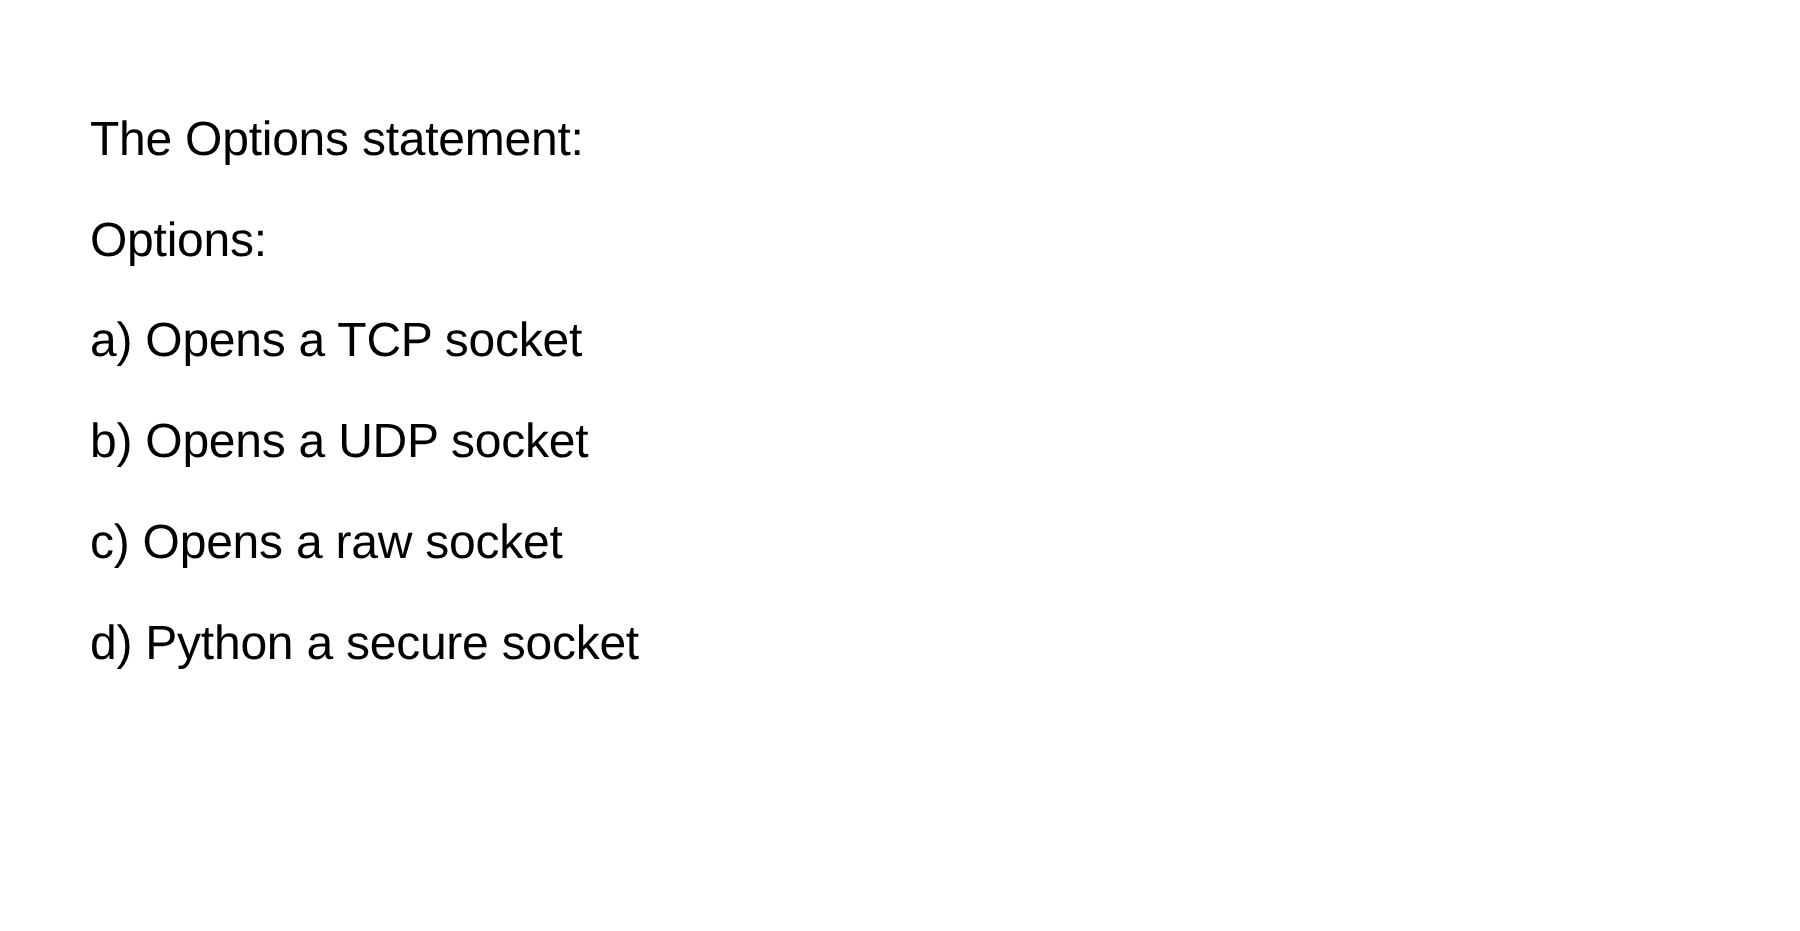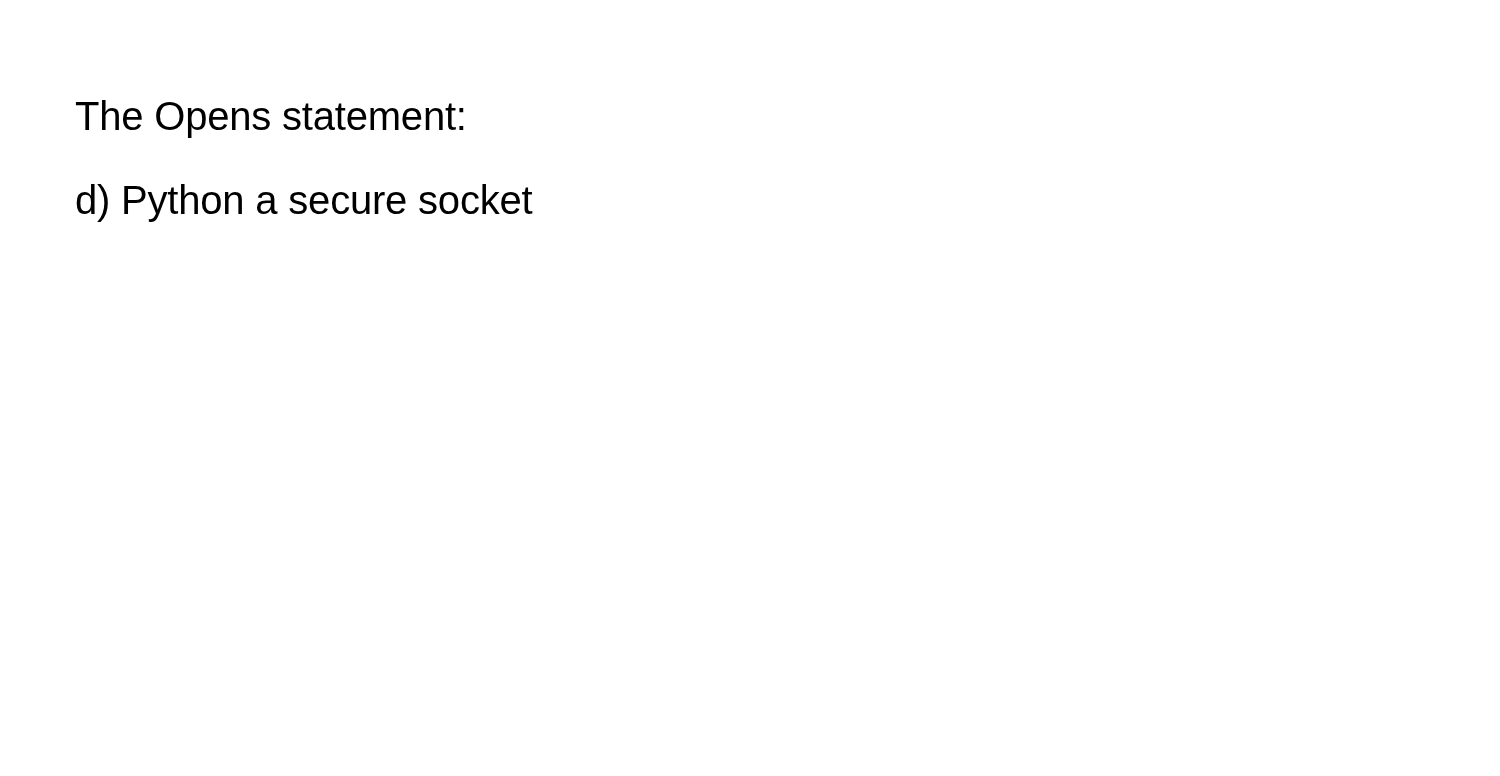--- a/index.html
+++ b/index.html
@@ -21,15 +21,19 @@
       letter-spacing: -0.2px;
     }
     .line {
       margin-bottom: 22px;
     }
   </style>
 </head>
 <body>
 
 <div class="question-text">
-  <div class="line">The Opens statement:</div>
+  <div class="line">The Options statement:</div>
+  <div class="line">Options:</div>
+  <div class="line">a) Opens a TCP socket</div>
+  <div class="line">b) Opens a UDP socket</div>
+  <div class="line">c) Opens a raw socket</div>
   <div class="line">d) Python a secure socket</div>
 </div>
 
 </body></html>

